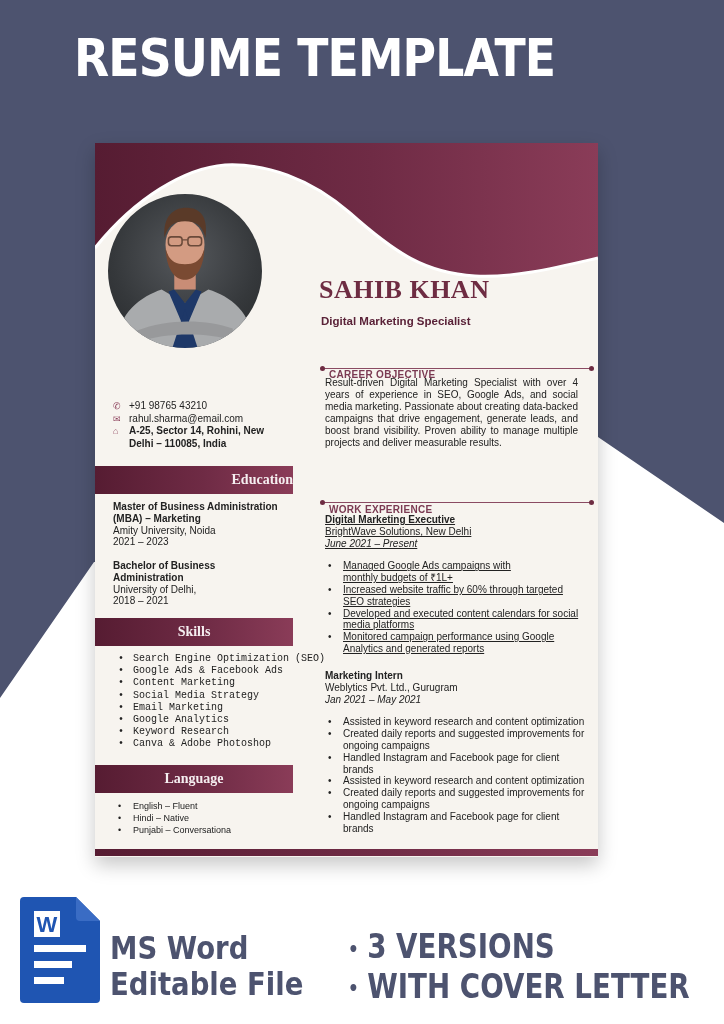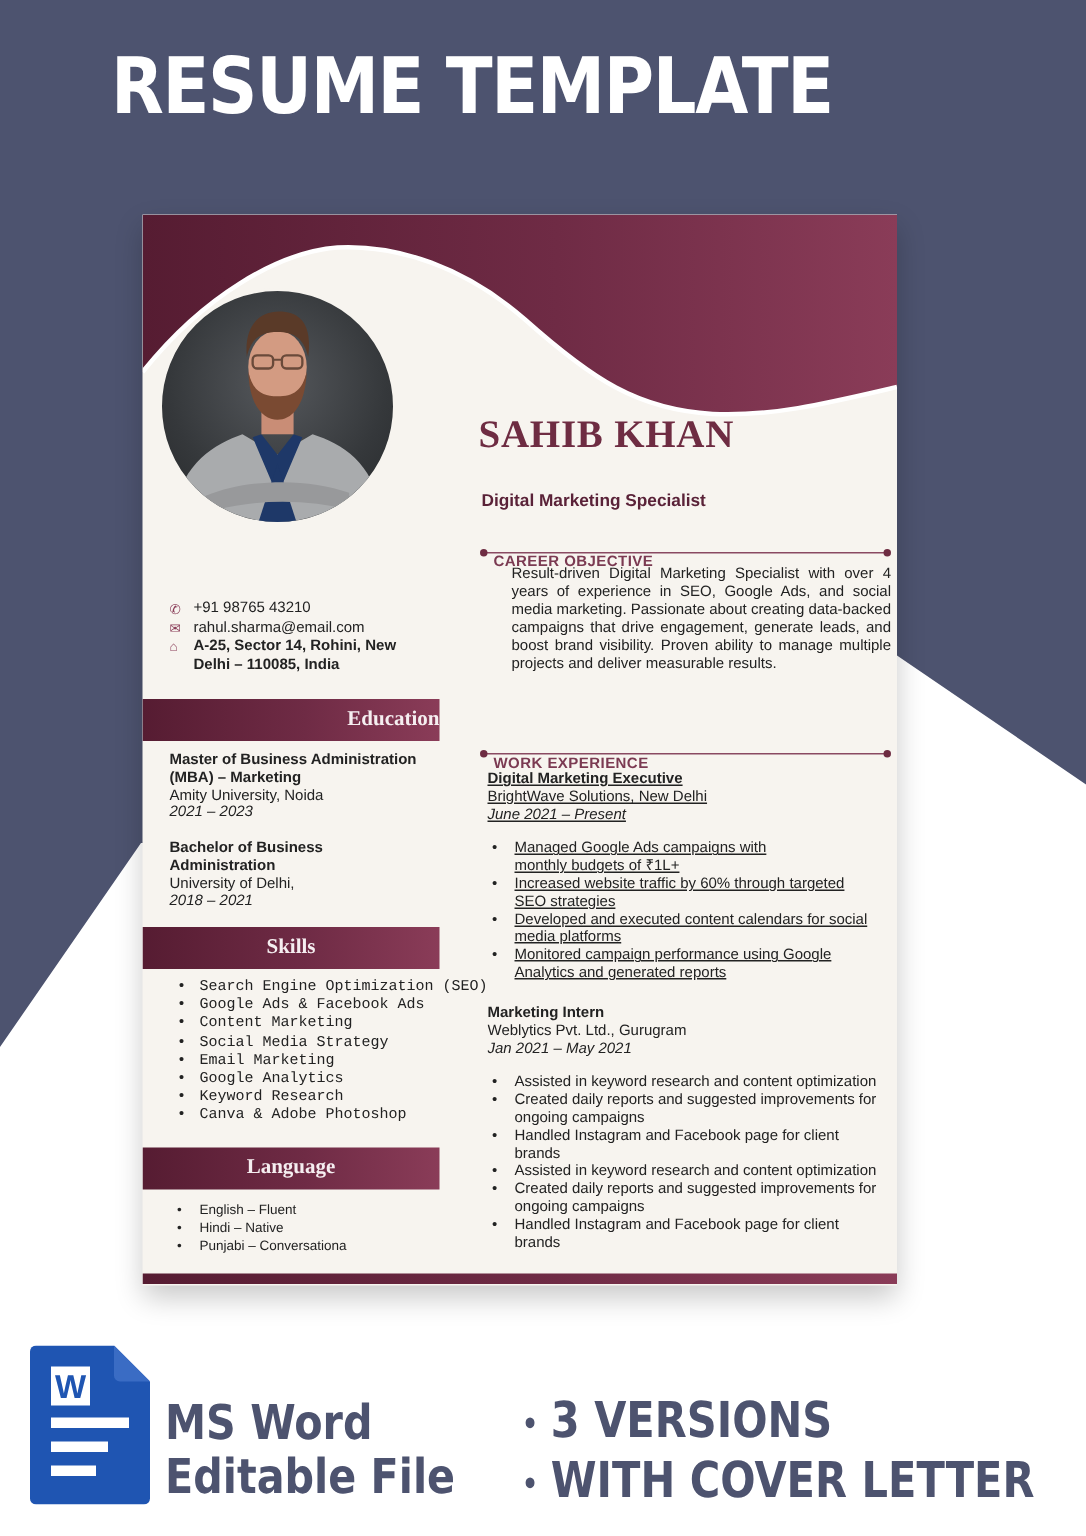--- a/index.html
+++ b/index.html
@@ -28,39 +28,39 @@
     background: radial-gradient(circle at 50% 40%, #55585c 0%, #35383b 60%, #26282a 100%);
   }
   .photo svg { width: 100%; height: 100%; display: block; }
 
   .name {
     position: absolute; left: 224px; top: 132px;
     font-family: "Liberation Serif", serif; font-weight: bold; font-size: 26px;
     color: #6e2c42; letter-spacing: 0.5px; white-space: nowrap;
   }
   .subtitle {
-    position: absolute; left: 226px; top: 185px;
+    position: absolute; left: 226px; top: 172px;
     font-size: 11.5px; font-weight: bold; color: #5a2238;
   }
 
   .side-bar {
     position: absolute; left: 0; width: 198px; height: 28px;
     background: linear-gradient(90deg, #561c32 0%, #6f2b45 55%, #8a3c58 100%);
     color: #f5eef0; font-family: "Liberation Serif", serif; font-weight: bold;
     font-size: 14px; text-align: center; line-height: 28px;
   }
 
   .contact { position: absolute; left: 18px; top: 257px; font-size: 10px; color: #222; line-height: 12.5px; }
   .contact-row { display: flex; align-items: flex-start; }
   .contact-row .ic { width: 16px; flex: none; color: #8a3c58; font-size: 9px; line-height: 12.5px; }
   .contact-row .tx { width: 160px; }
 
   .edu { position: absolute; left: 18px; width: 180px; font-size: 10px; color: #222; line-height: 11.8px; }
   .edu .deg { font-weight: bold; }
-  .edu .yr { font-style: italic; }
+  .edu .yr { }
 
   .bullets { position: absolute; list-style: none; font-size: 10px; color: #222; }
   .bullets li { position: relative; padding-left: 18px; }
   .bullets li::before { content: "•"; position: absolute; left: 3px; top: 0; }
   .skills { left: 20px; top: 510px; line-height: 12.2px; font-family: Liberation Mono, monospace; }
   .langs { left: 20px; top: 658px; font-size: 9px; line-height: 11.8px; }
 
   .sec-head {
     position: absolute; left: 234px;
     font-family: Liberation Sans, sans-serif; font-weight: bold; font-size: 10px;
@@ -70,21 +70,21 @@
     position: absolute; left: 227px; width: 270px; height: 1px; background: #8a4a62;
   }
   .sec-line::before, .sec-line::after {
     content: ""; position: absolute; top: -2px; width: 5px; height: 5px; border-radius: 50%; background: #6e2c42;
   }
   .sec-line::before { left: -2px; }
   .sec-line::after { right: -2px; }
 
   .objective {
     position: absolute; left: 230px; top: 234px; width: 253px;
-    font-size: 10px; line-height: 11.9px; color: #222; text-align: justify; margin-left: 16px;
+    font-size: 10px; line-height: 11.9px; color: #222; text-align: justify;
   }
 
   .job { position: absolute; left: 230px; width: 265px; font-size: 10px; color: #222; line-height: 11.8px; }
   .job .title { font-weight: bold; }
   .job .date { font-style: italic; }
   .job ul { list-style: none; margin-top: 11px; }
   .job li { position: relative; padding-left: 18px; }
   .job li::before { content: "•"; position: absolute; left: 3px; }
   .job.intern li { white-space: nowrap; }
   .job.intern li.wrap { white-space: normal; }

